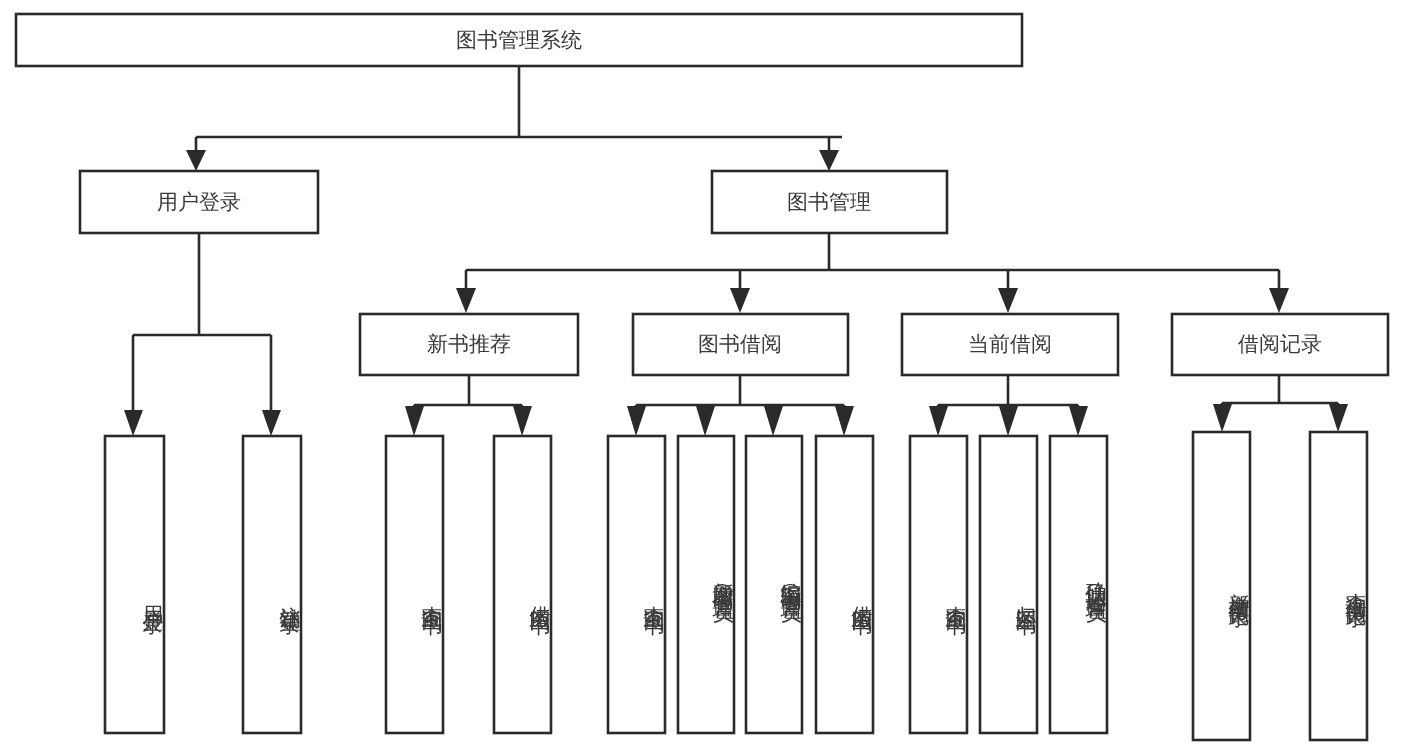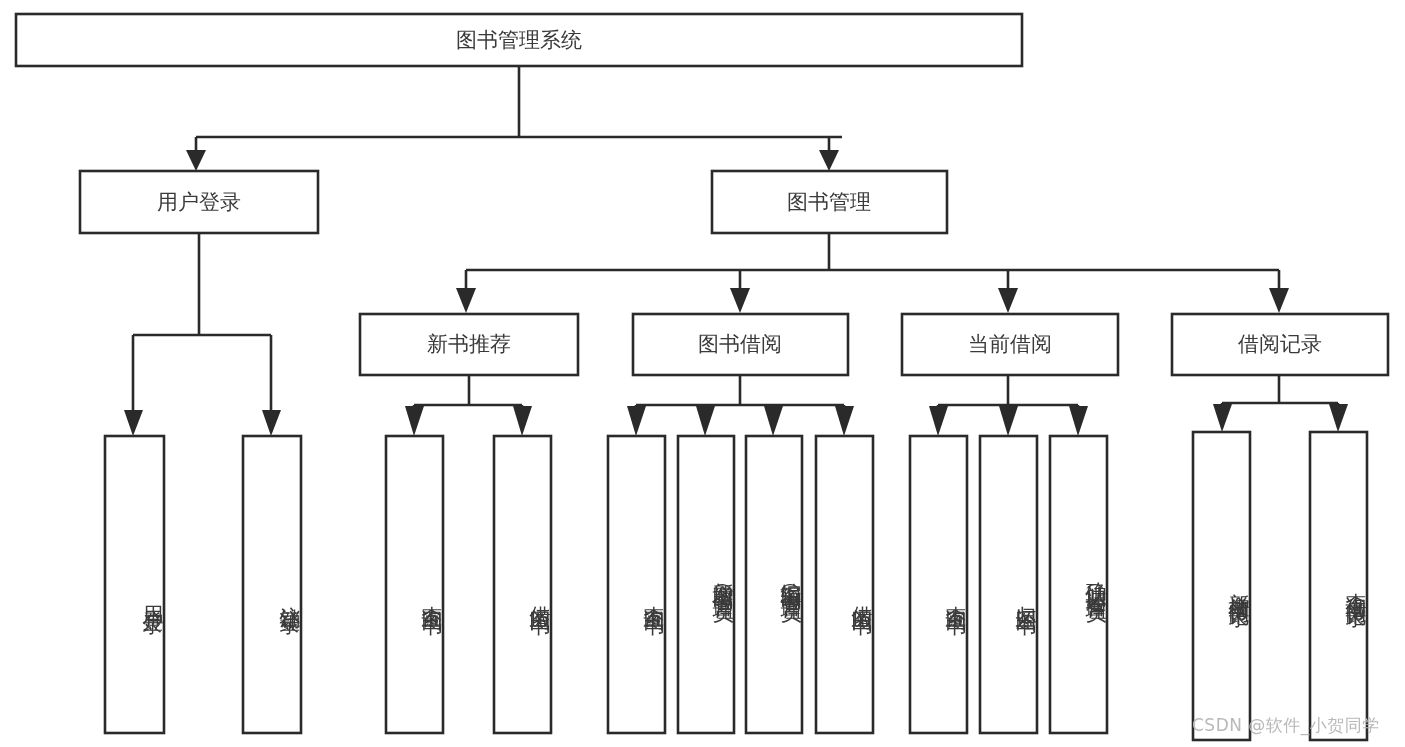--- a/index.html
+++ b/index.html
@@ -220,15 +220,14 @@
   <div class="leaf-label" style="left:746px; top:443px; width:56px; height:270px;">编辑图书（管理员）</div>
   <div class="leaf-label" style="left:816px; top:505px; width:57px; height:180px;">借阅图书</div>
 
   <div class="leaf-label" style="left:910px; top:505px; width:57px; height:180px;">查询图书</div>
   <div class="leaf-label" style="left:980px; top:505px; width:57px; height:180px;">归还图书</div>
   <div class="leaf-label" style="left:1050px; top:443px; width:57px; height:270px;">确认归还（管理员）</div>
 
   <div class="leaf-label" style="left:1193px; top:470px; width:57px; height:230px;">新增借阅记录</div>
   <div class="leaf-label" style="left:1310px; top:470px; width:57px; height:230px;">查询借阅记录</div>
 
-  <div class="watermark">CSDN @软件_小贺同学</div>
 
 </div>
 
 </body></html>

